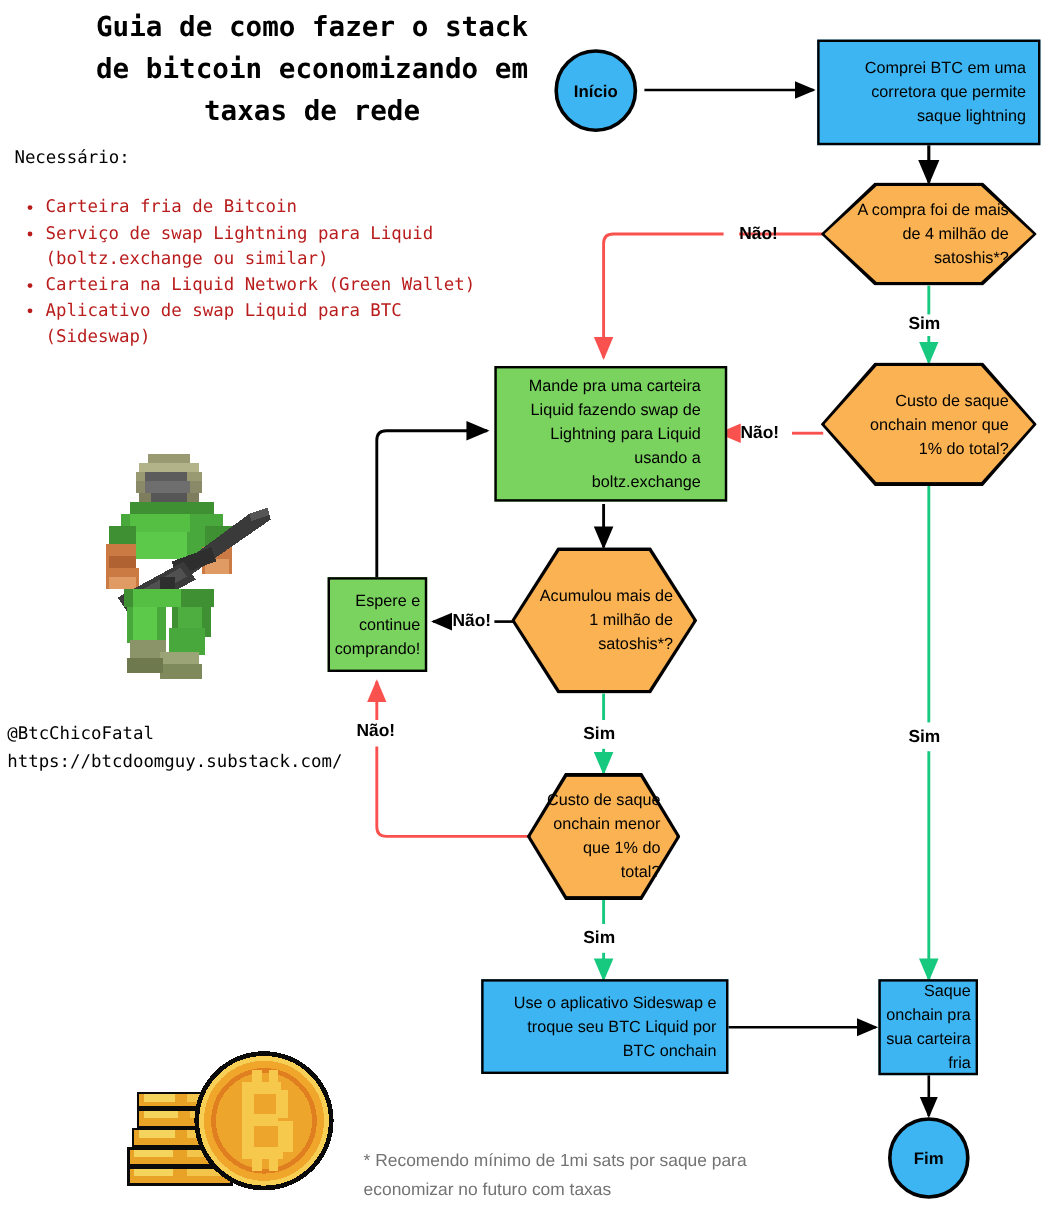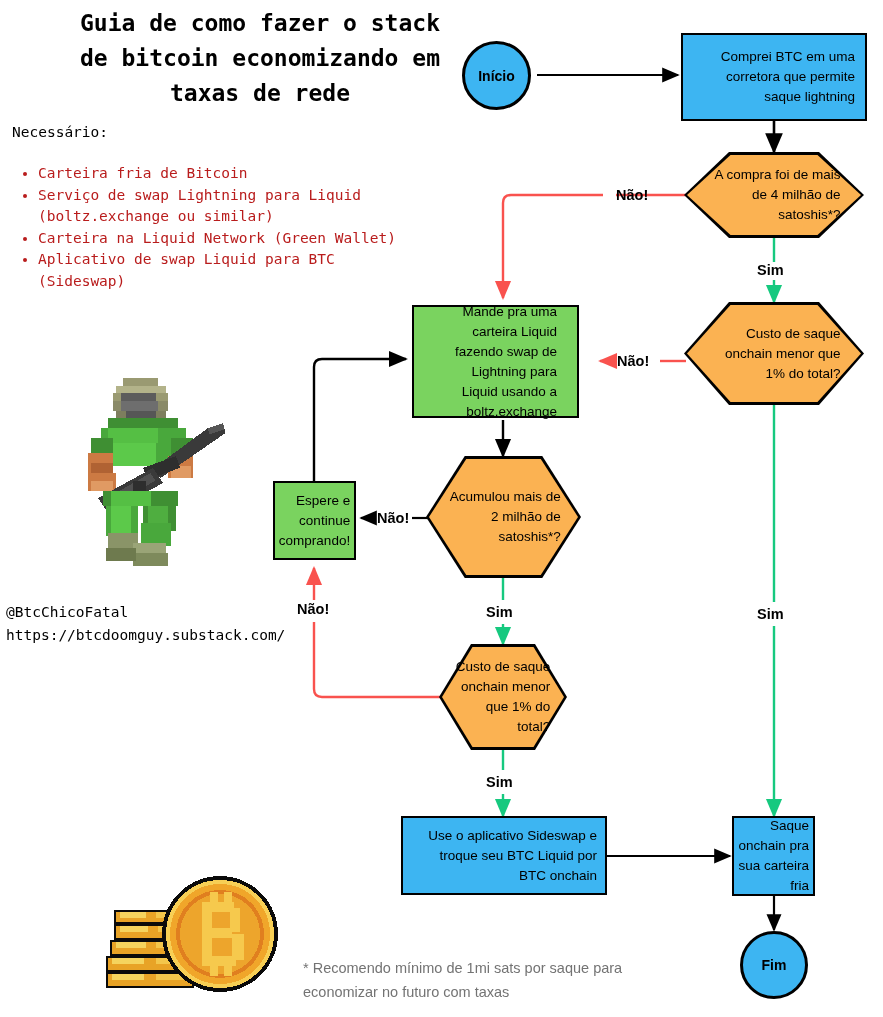--- a/index.html
+++ b/index.html
@@ -341,28 +341,28 @@
     <div class="hexinner" style="background:#fbb252;"></div>
     <span class="hextext">A compra foi de mais de 4 milhão de satoshis*?</span>
   </div>
 
   <div class="node hex" style="left:684px; top:302px; width:180px; height:103px;">
     <div class="hexfill"></div>
     <div class="hexinner" style="background:#fbb252;"></div>
     <span class="hextext">Custo de saque onchain menor que 1% do total?</span>
   </div>
 
-  <div class="node rect" style="left:412px; top:305px; width:167px; height:113px; background:#7ad35f; padding:0 20px;">
+  <div class="node rect" style="left:412px; top:305px; width:194px; height:113px; background:#7ad35f; padding:0 20px;">
     <span>Mande pra uma carteira Liquid fazendo swap de Lightning para Liquid usando a boltz.exchange</span>
   </div>
 
   <div class="node hex" style="left:426px; top:456px; width:155px; height:122px;">
     <div class="hexfill"></div>
     <div class="hexinner" style="background:#fbb252;"></div>
-    <span class="hextext">Acumulou mais de 2 milhão de satoshis*?</span>
+    <span class="hextext">Acumulou mais de 1 milhão de satoshis*?</span>
   </div>
 
   <div class="node rect" style="left:273px; top:481px; width:83px; height:79px; background:#7ad35f; padding:0 4px;">
     <span>Espere e continue comprando!</span>
   </div>
 
   <div class="node hex" style="left:439px; top:644px; width:128px; height:106px;">
     <div class="hexfill"></div>
     <div class="hexinner" style="background:#fbb252;"></div>
     <span class="hextext">Custo de saque onchain menor que 1% do total?</span>

